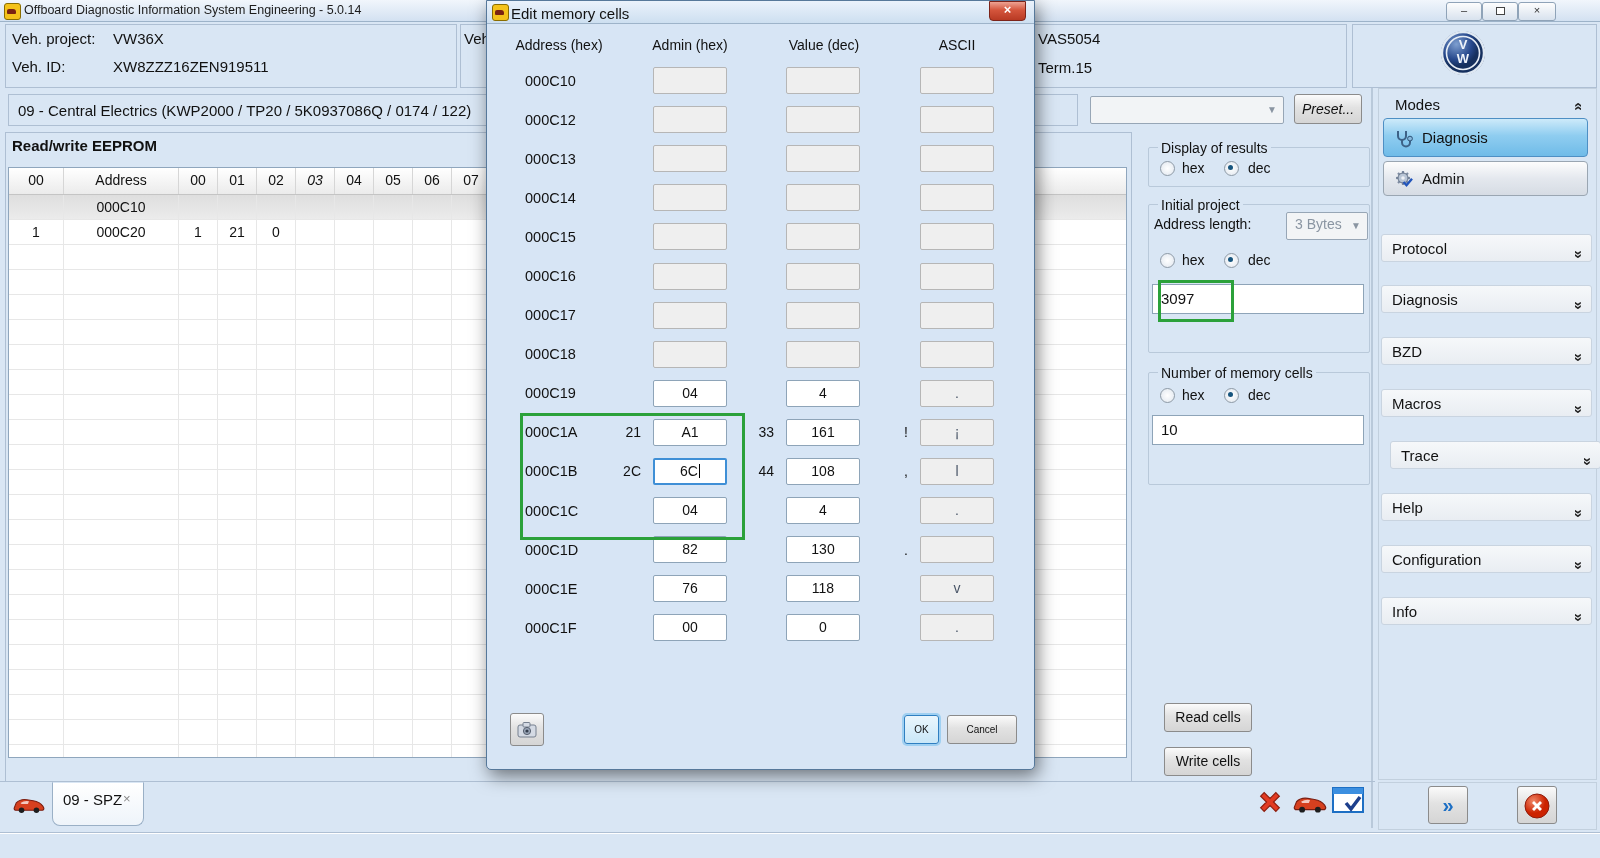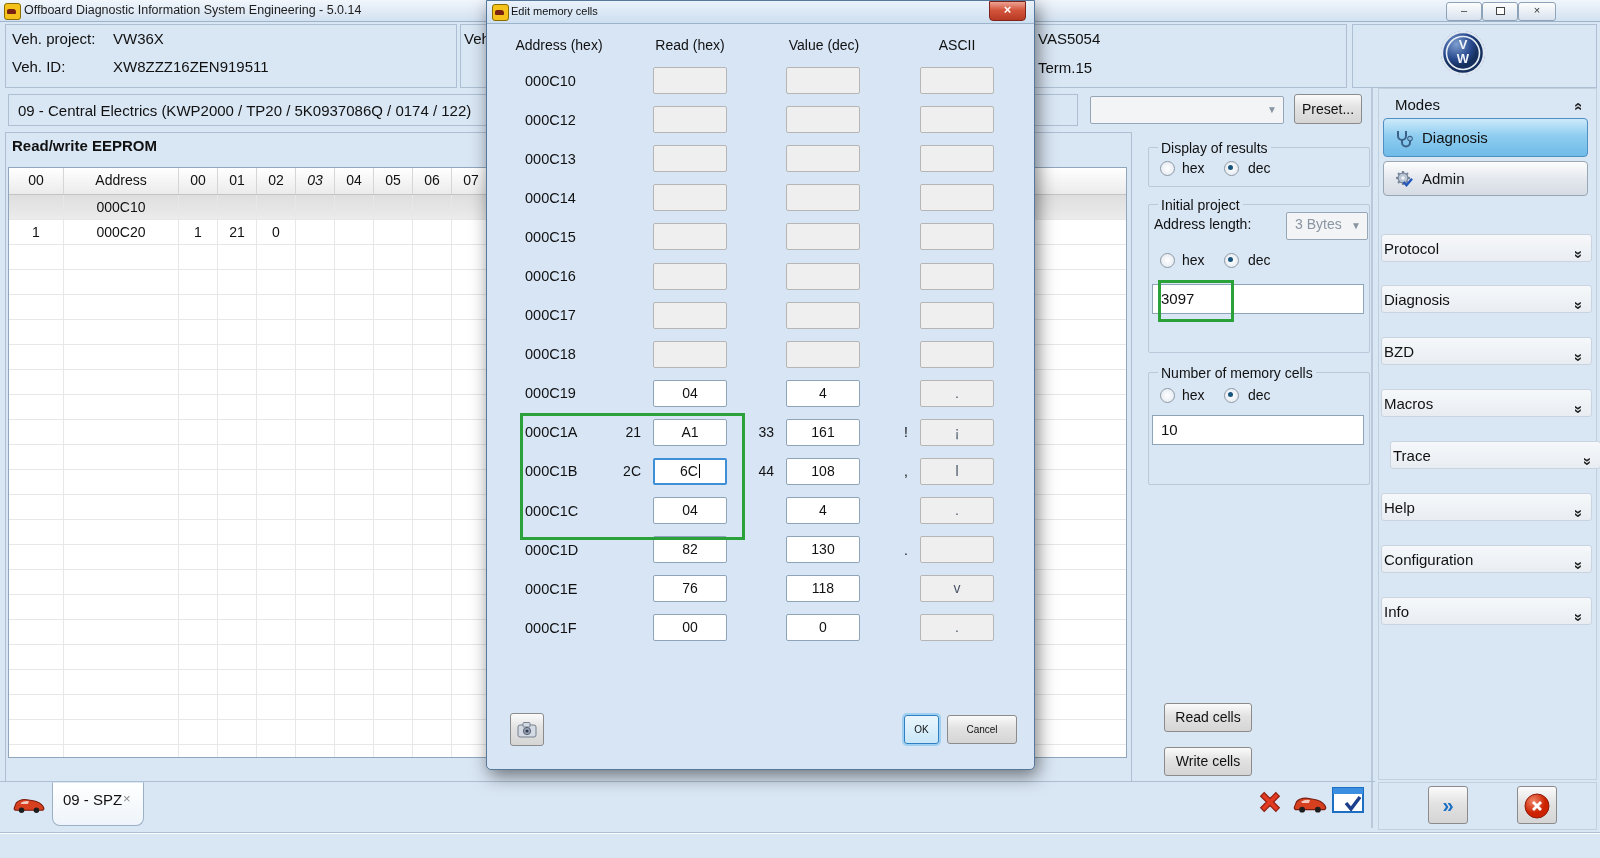--- a/index.html
+++ b/index.html
@@ -60,35 +60,35 @@
   
   .sbtitle{position:absolute;font-size:15px;color:#111;}
   .chev{position:absolute;font-size:15px;color:#222;font-weight:bold;}
   .chev.down{transform:rotate(90deg);}
   .chev.up{transform:rotate(-90deg);}
   .modebtn{position:absolute;left:1383px;width:205px;border-radius:4px;box-sizing:border-box;
     font-size:15px;display:flex;align-items:center;gap:8px;padding-left:10px;}
   .modebtn.blue{border:1px solid #4e8fc4;background:linear-gradient(#cdeafa,#8fcdf0 45%,#6fbbe8);}
   .modebtn.gray{border:1px solid #9aa6b2;background:linear-gradient(#fdfdfd,#e4e8ee 50%,#d6dce4);}
   .sectionbar{position:absolute;left:1381px;width:211px;height:28px;border:1px solid #c9d4e0;border-radius:3px;
-    background:linear-gradient(#f6f8fa,#e9edf2);font-size:15px;line-height:27px;padding-left:2px;box-sizing:border-box;}
+    background:linear-gradient(#f6f8fa,#e9edf2);font-size:15px;line-height:27px;padding-left:10px;box-sizing:border-box;}
   .sectionbar .chev{right:8px;top:6px;}
 
   
   .ftab{position:absolute;left:52px;top:782px;width:92px;height:44px;border:1px solid #9ab0c6;border-top:1px solid #d9e6f4;
     border-radius:0 0 8px 8px;background:linear-gradient(#ffffff,#eef4fa);font-size:15px;box-sizing:border-box;}
   .statusbar{position:absolute;left:0;top:832px;width:1600px;height:26px;background:#d9e6f4;
     border-top:1px solid #aebfd3;box-shadow:0 1px 0 #ffffff inset;}
 
   
   .dialog{position:absolute;left:486px;top:0;width:547px;height:768px;background:#d7e5f5;
     border:1px solid #56789a;border-radius:0 0 5px 5px;box-shadow:3px 6px 18px rgba(0,0,0,.5);}
   .dtitlebar{position:absolute;left:0;top:0;right:0;height:22px;
     background:linear-gradient(#eaf2fb,#cddff0);border-bottom:1px solid #9db3c9;}
-  .dtitlebar .dtext{position:absolute;left:24px;top:4px;font-size:11px;text-align:right;}
+  .dtitlebar .dtext{position:absolute;left:24px;top:4px;font-size:15px;text-align:right;}
   .dclose{position:absolute;right:8px;top:0px;width:35px;height:18px;border:1px solid #7c241a;
     border-radius:0 0 4px 4px;background:linear-gradient(#eda393,#d4553c 45%,#b83a24);
     color:#fff;text-align:center;font-size:13px;line-height:16px;font-weight:bold;}
   .dheads{position:absolute;top:36px;left:0;right:0;height:18px;font-size:14px;}
   .dheads span{position:absolute;transform:translateX(-50%);}
   .drows{position:absolute;left:0;top:60px;right:0;}
   .drow{display:grid;grid-template-columns:72px 56px 74px 59px 74px 60px 74px;
     padding-left:38px;height:39.1px;align-items:center;font-size:14.5px;}
   .daddr{text-align:left;}
   .dold{text-align:right;padding-right:12px;font-size:14px;}
@@ -139,21 +139,21 @@
     <circle cx="23" cy="23" r="16.5" fill="none" stroke="#e8eef6" stroke-width="1.6"></circle>
     <text x="23" y="18.5" text-anchor="middle" font-size="13" font-weight="bold" fill="#eef3fa" font-family="Liberation Sans, sans-serif">V</text>
     <text x="23" y="33" text-anchor="middle" font-size="13" font-weight="bold" fill="#eef3fa" font-family="Liberation Sans, sans-serif">W</text>
   </svg>
 
   <div class="ecutab">09 - Central Electrics  (KWP2000 / TP20 / 5K0937086Q  / 0174 / 122)</div>
   <div class="combo" style="left:1090px;top:96px;width:192px;height:26px;">
     <span class="ctext"></span>
     <span class="arrow">▼</span>
   </div>
-  <div class="btn" style="left:1294px;top:94px;width:68px;height:30px;line-height:28px;">Preset...</div>
+  <div class="btn" style="left:1294px;top:94px;width:68px;height:30px;line-height:28px;font-style:italic;">Preset...</div>
 
   <div class="box" style="left:5px;top:132px;width:1125px;height:648px;background:transparent;"></div>
   <span class="grouptitle" style="left:12px;top:137px;">Read/write EEPROM</span>
   <div class="table">
     <div class="thead">
         <div class="th" style="width: 55px;">00</div>
         <div class="th" style="width: 115px;">Address</div>
         <div class="th" style="width: 39px;">00</div>
         <div class="th" style="width: 39px;">01</div>
         <div class="th" style="width: 39px;">02</div>
@@ -611,21 +611,21 @@
 
   <div class="dialog">
     <div class="dtitlebar">
       <span class="appicon" style="top:3px;left:5px;"></span>
       <span class="dtext">Edit memory cells</span>
       <span class="dclose">×</span>
     </div>
 
     <div class="dheads">
       <span style="left:72px;">Address (hex)</span>
-      <span style="left:203px;">Read (hex)</span>
+      <span style="left:203px;">Admin (hex)</span>
       <span style="left:337px;">Value (dec)</span>
       <span style="left:470px;">ASCII</span>
     </div>
 
     <div class="drows">
         <div class="drow">
           <span class="daddr">000C10</span>
           <span class="dold"></span>
           <div class="dfield dis"></div>
           <span class="dold"></span>

